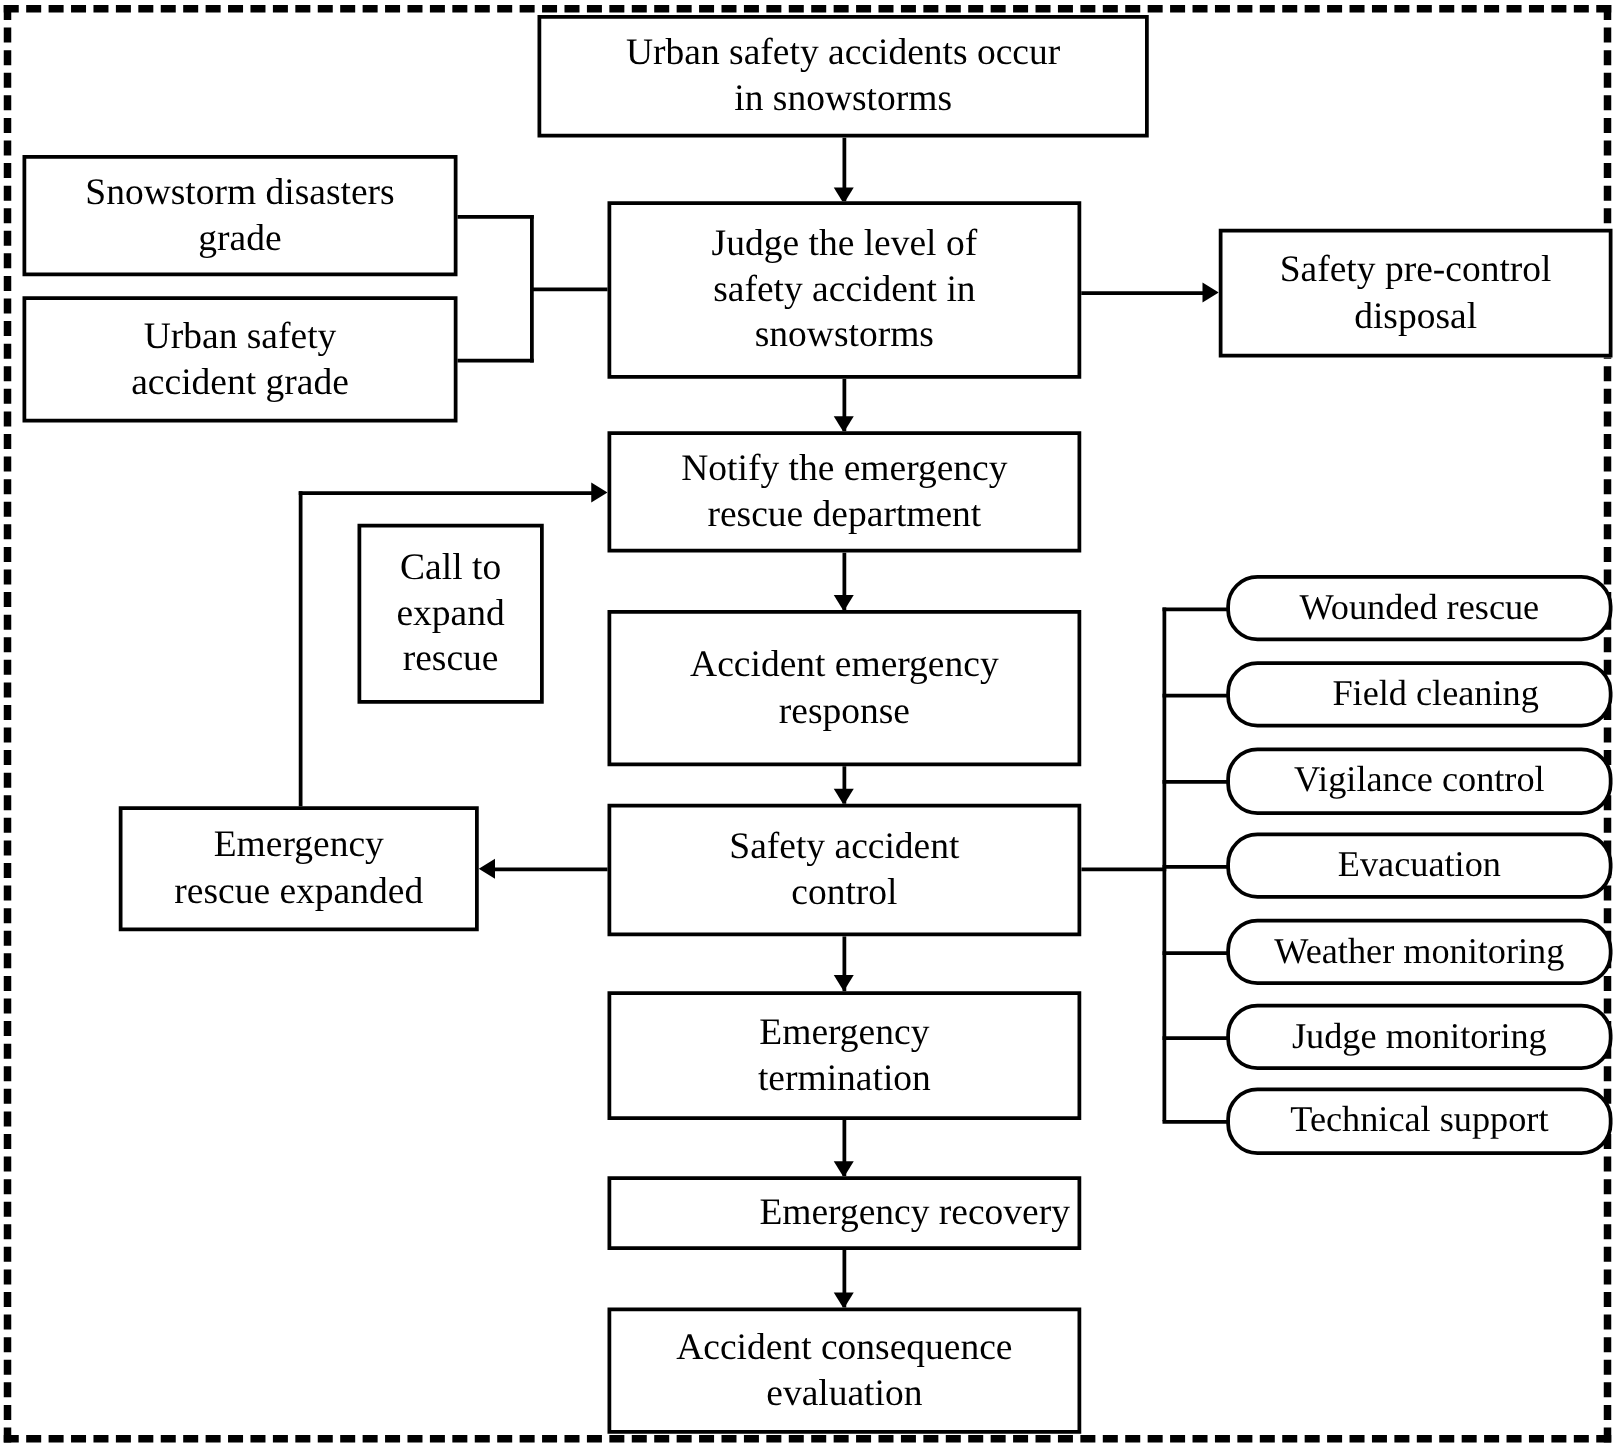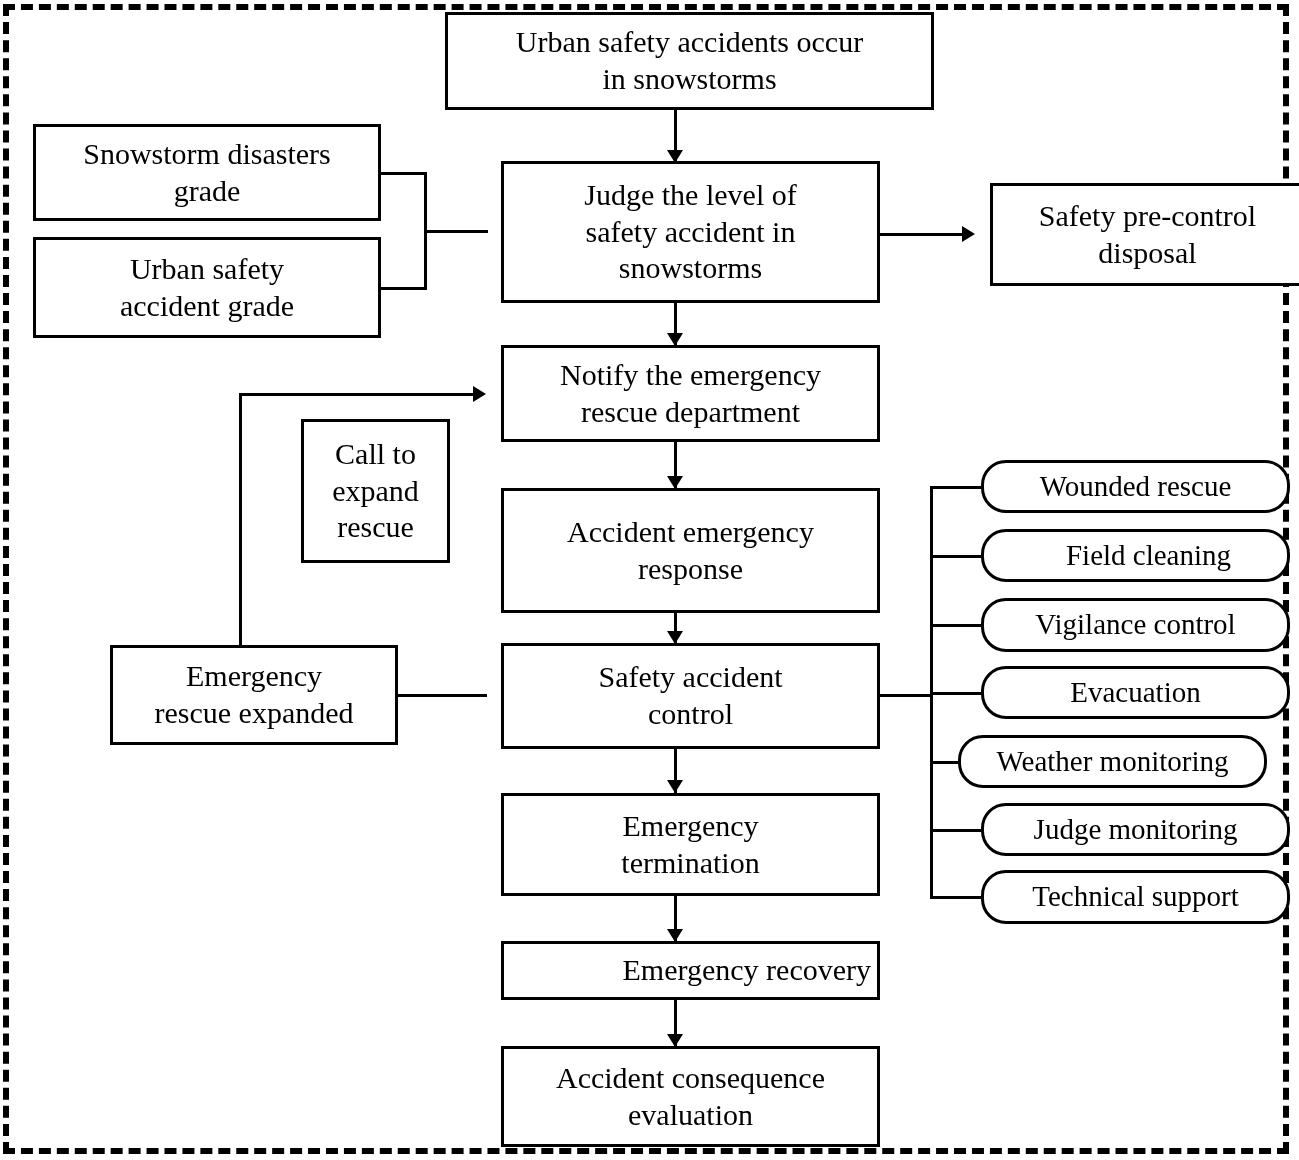--- a/index.html
+++ b/index.html
@@ -38,21 +38,21 @@
     color: #000000;
     line-height: 1.22;
     z-index: 5;
     padding: 2px 6px;
   }
   .node .label {
     display: block;
     width: 100%;
     white-space: pre-line;
   }
-  .f30 { font-size: 30px; margin-left: 15px; }
+  .f30 { font-size: 30px; }
   .f29 { font-size: 29px; border-radius: 25px; }
 
   
   .hline, .vline {
     position: absolute;
     background: #000000;
     z-index: 2;
   }
   .hline { height: 3px; }
   .vline { width: 3px; }
@@ -157,21 +157,21 @@
   </div>
   <div class="node f29" style="left:981px; top:529px; width:309px; height:53px;padding-left:32px;">
     <span class="label">Field cleaning</span>
   </div>
   <div class="node f29" style="left:981px; top:598px; width:309px; height:54px;">
     <span class="label">Vigilance control</span>
   </div>
   <div class="node f29" style="left:981px; top:666px; width:309px; height:53px;">
     <span class="label">Evacuation</span>
   </div>
-  <div class="node f29" style="left:958px; top:735px; width:309px; height:53px;">
+  <div class="node f29" style="left:981px; top:735px; width:309px; height:53px;">
     <span class="label">Weather monitoring</span>
   </div>
   <div class="node f29" style="left:981px; top:803px; width:309px; height:53px;">
     <span class="label">Judge monitoring</span>
   </div>
   <div class="node f29" style="left:981px; top:870px; width:309px; height:54px;">
     <span class="label">Technical support</span>
   </div>
 
   <div class="vline" style="left:674px; top:110px; height:54px;"></div>

